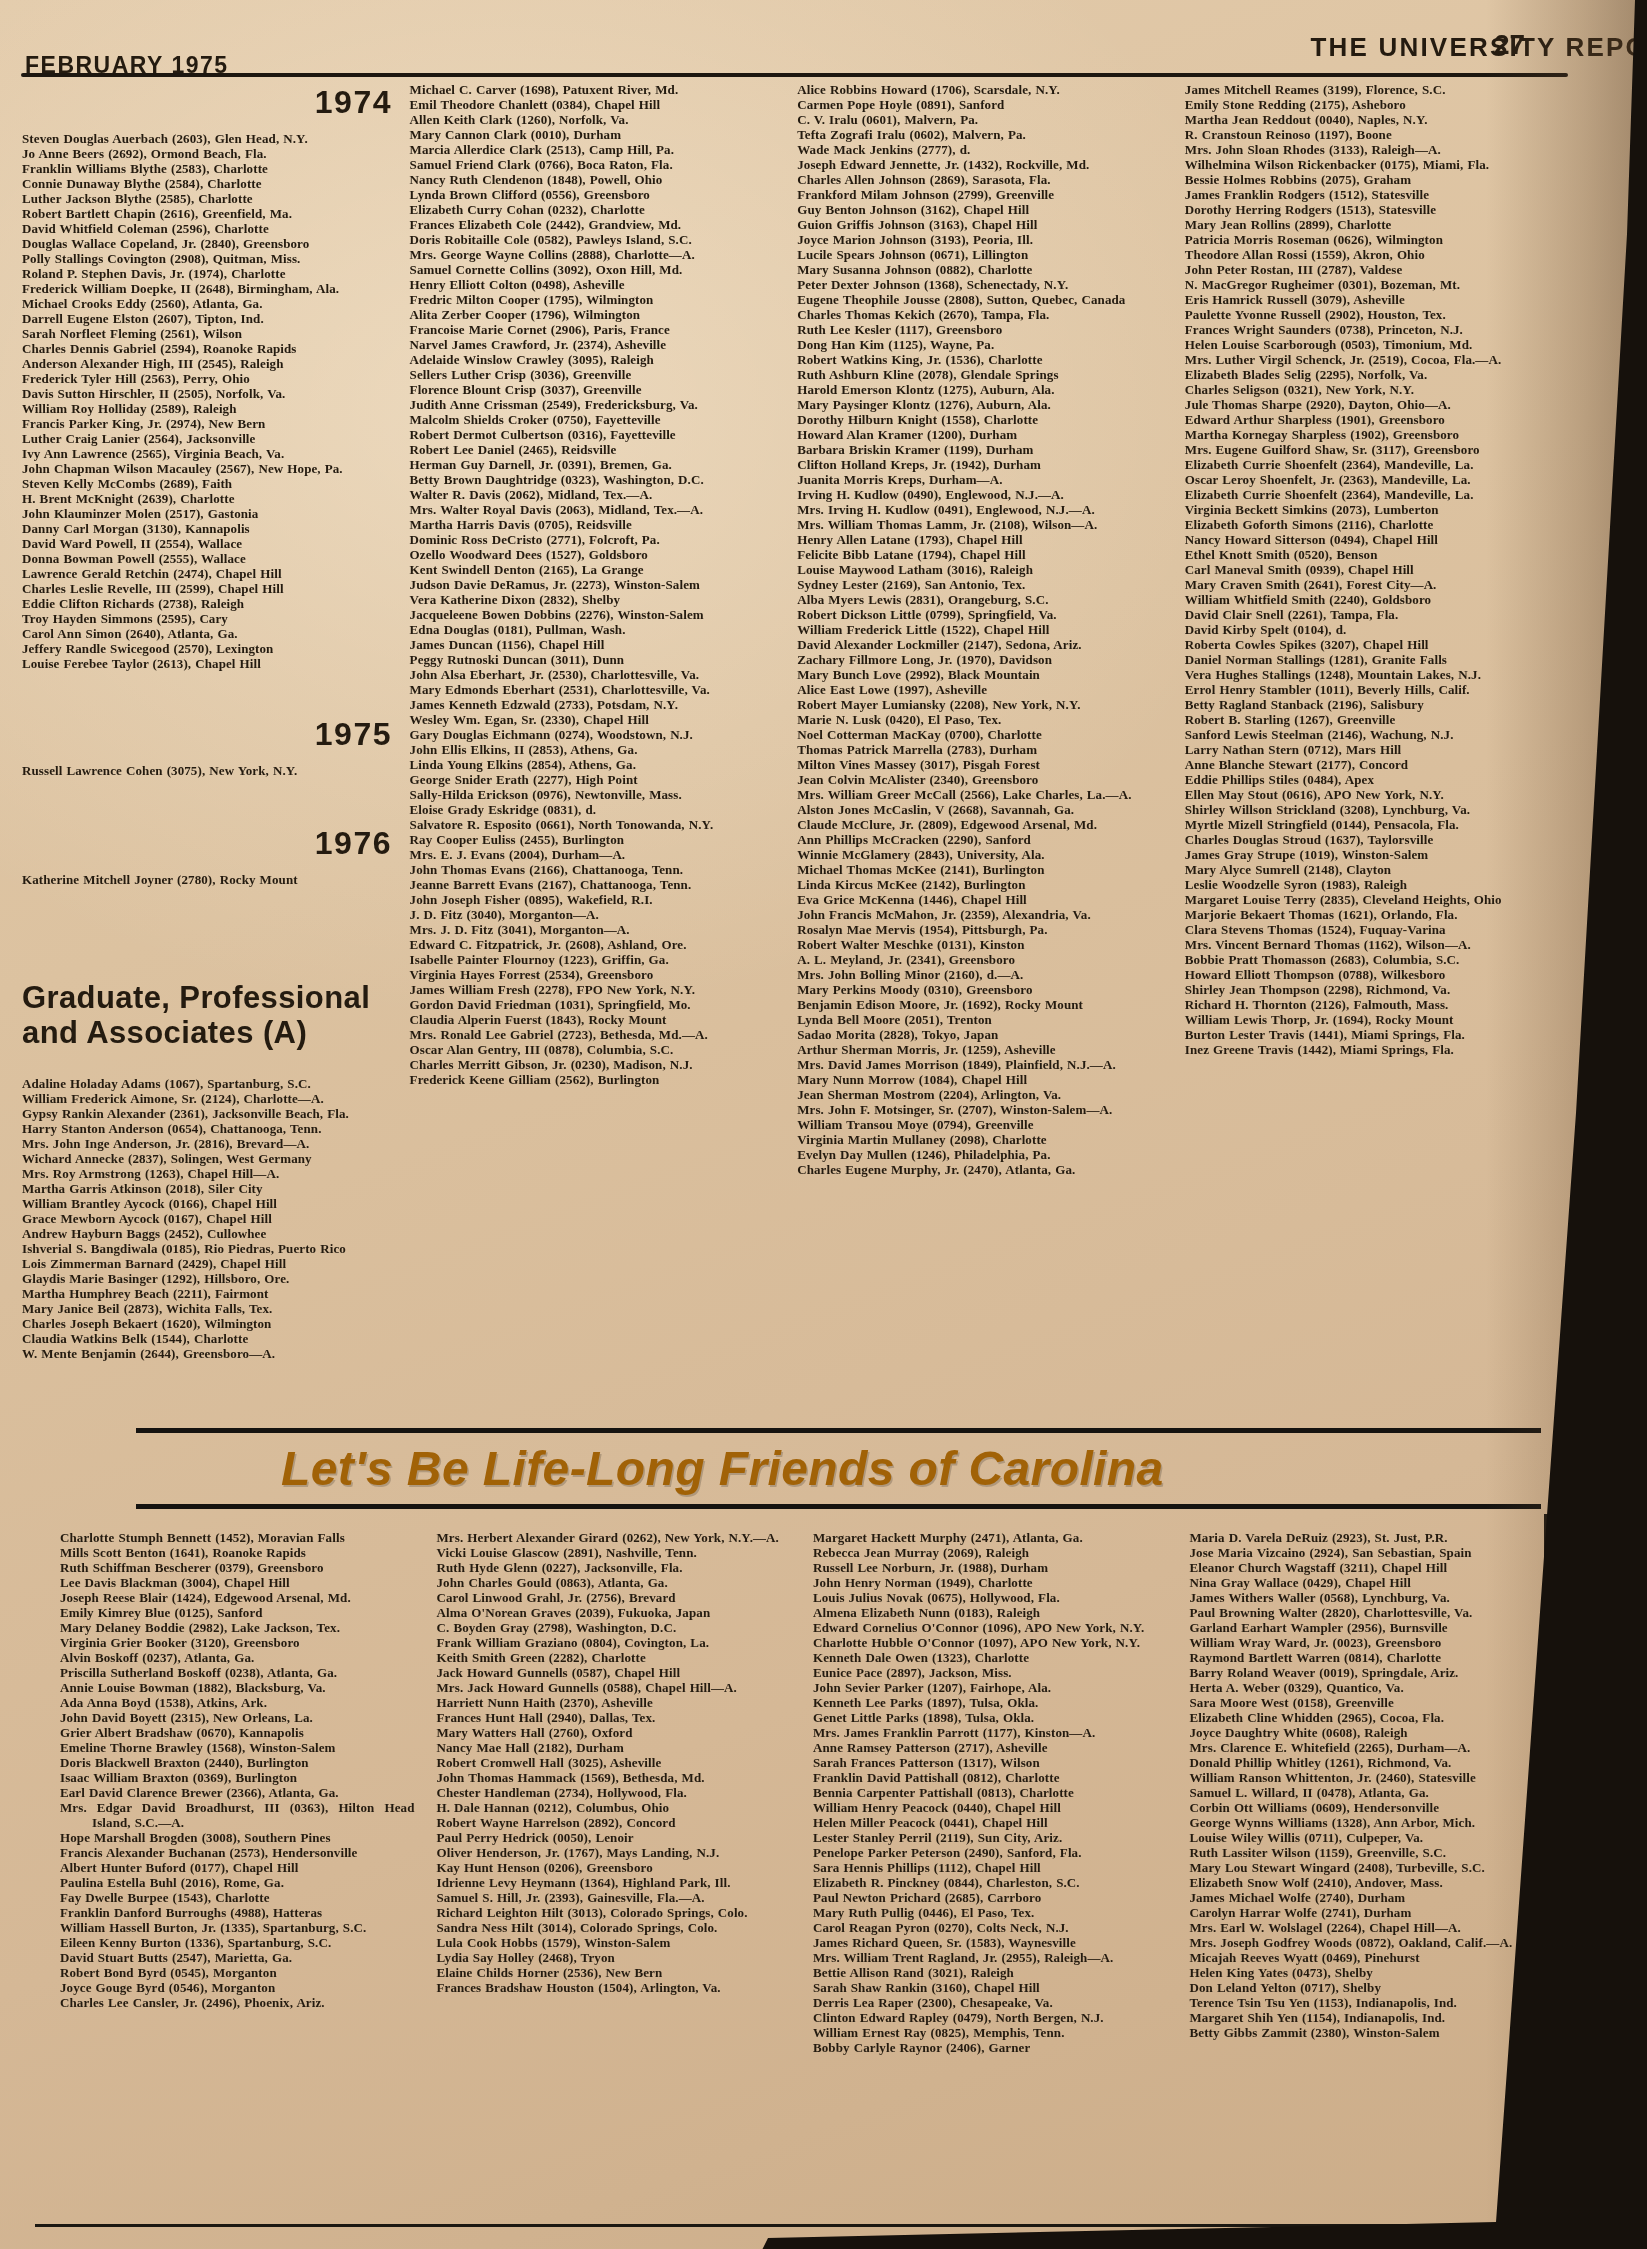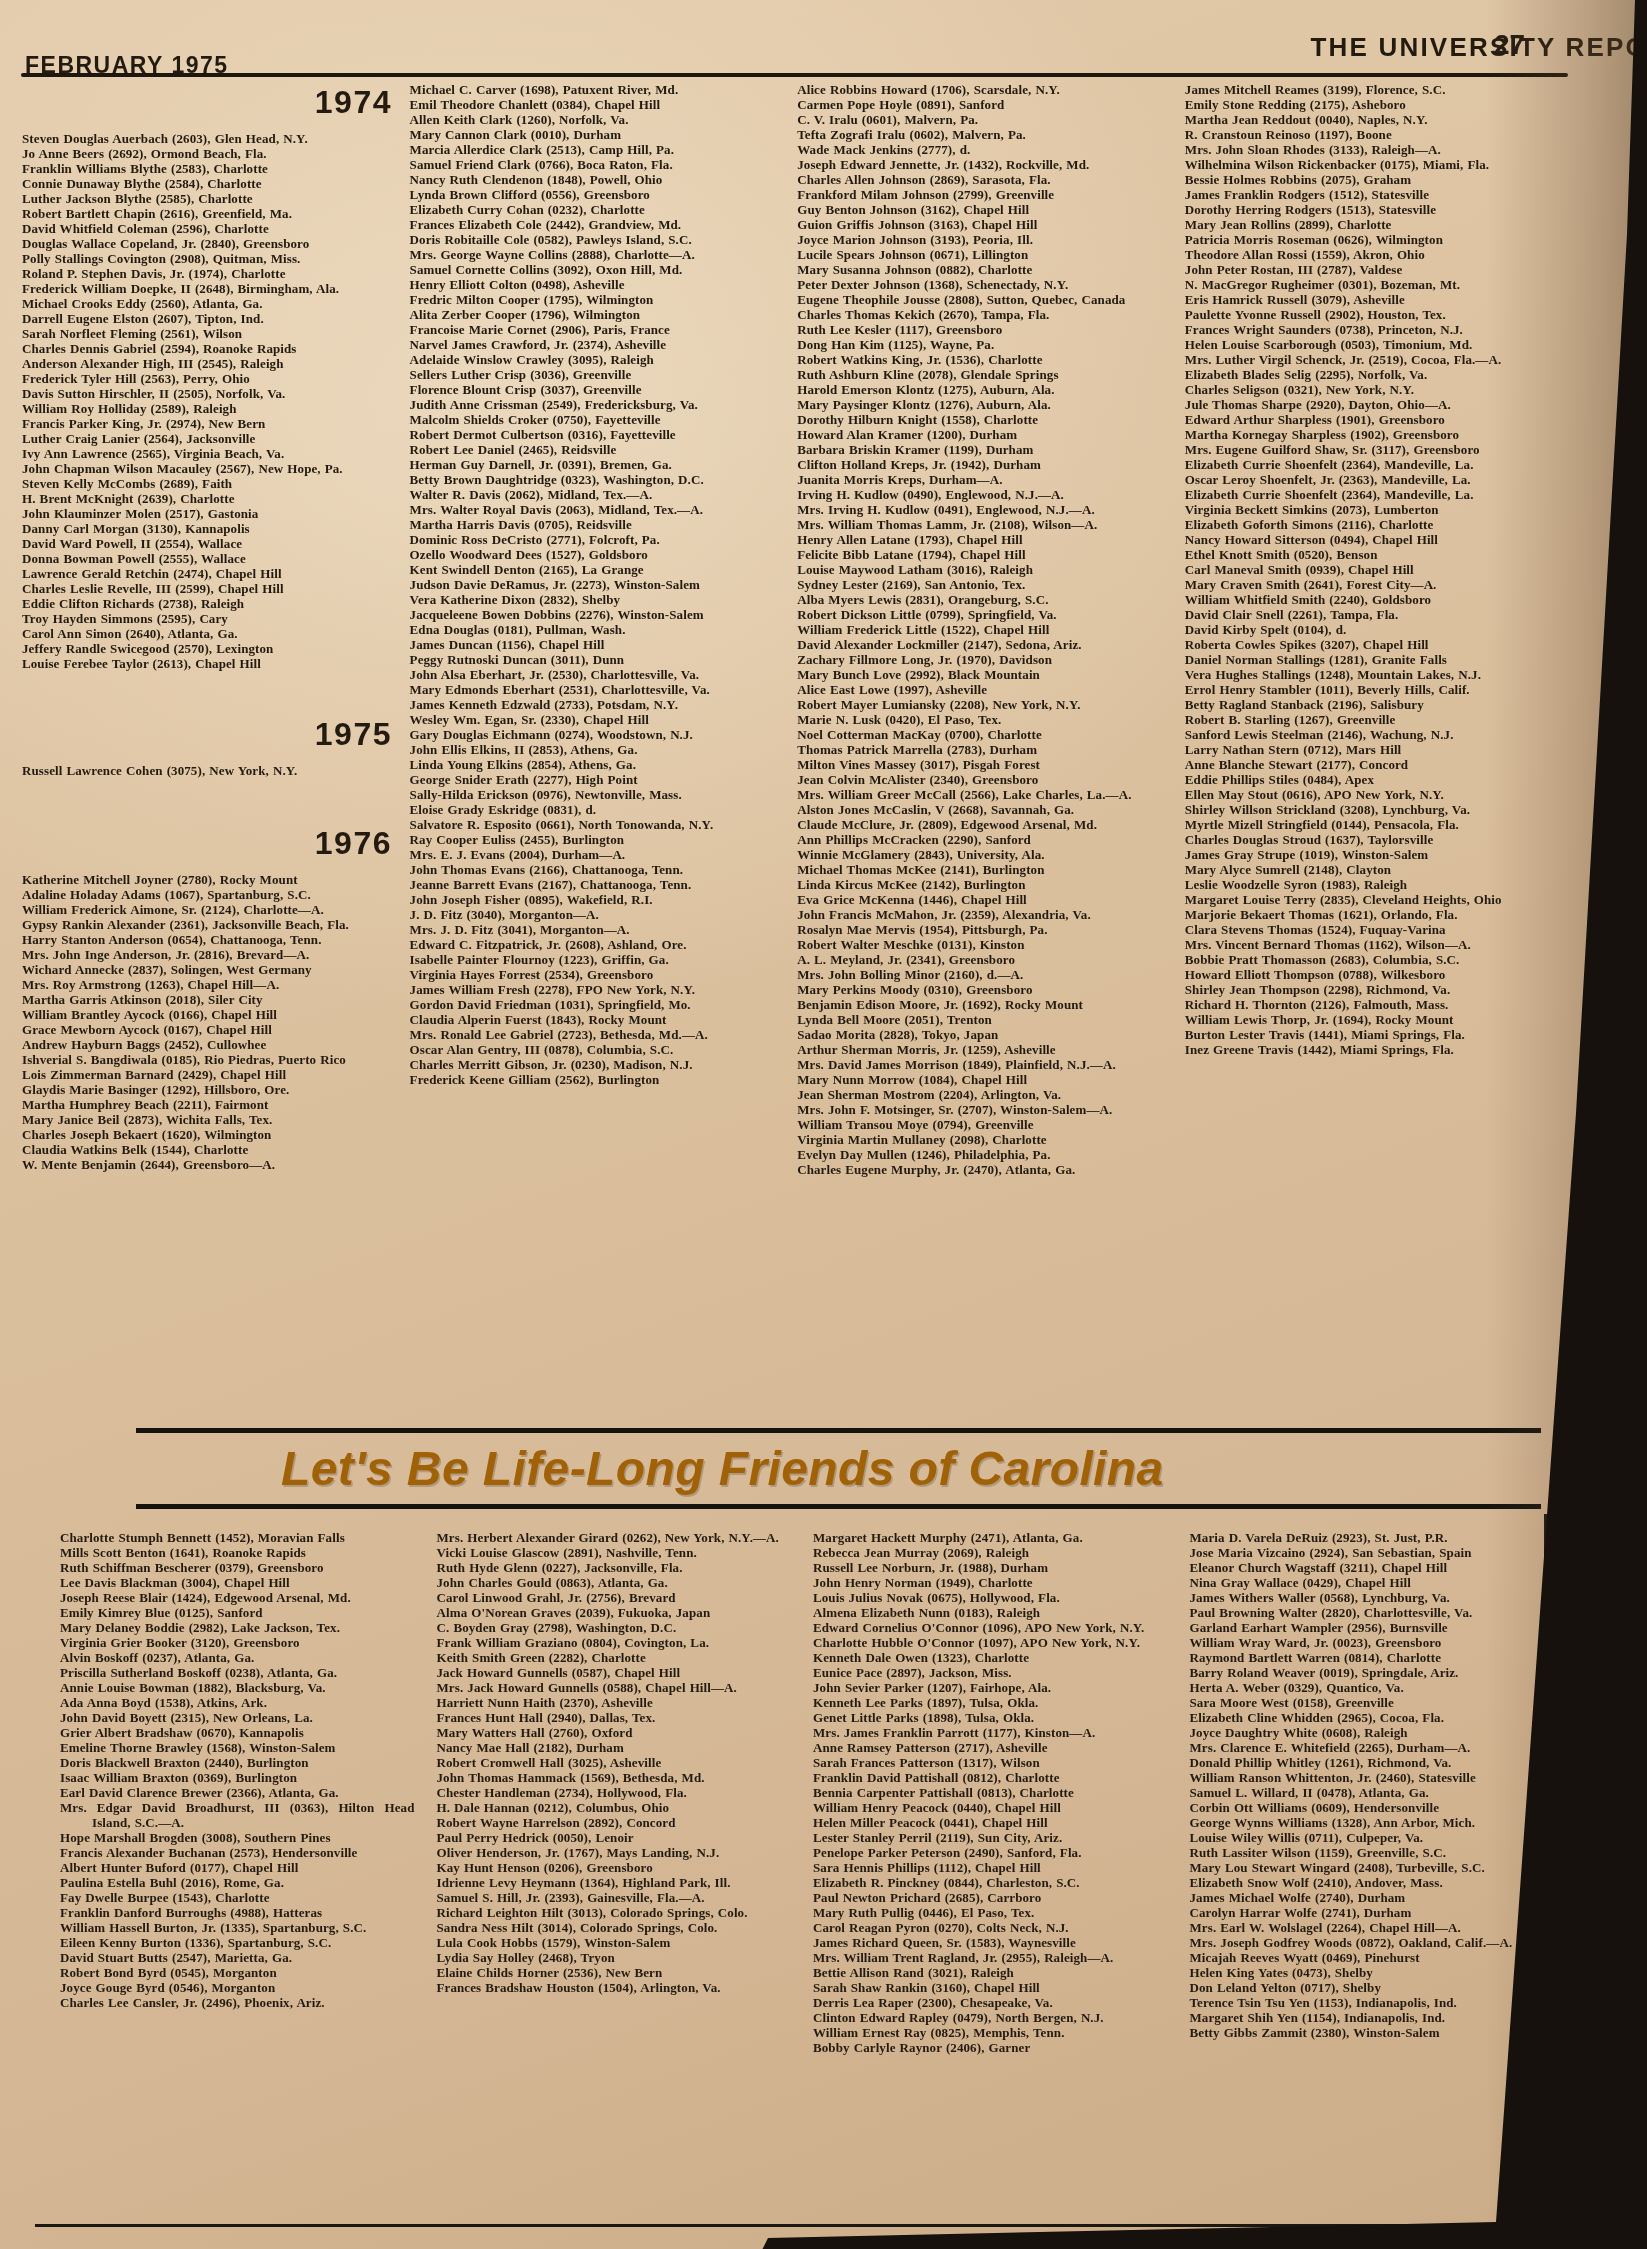--- a/index.html
+++ b/index.html
@@ -115,20 +115,21 @@
         <div class="entry">Louise Ferebee Taylor (2613), Chapel Hill</div>
       </div>
     <div class="yr-head mt1">1975</div>
     <div>
         <div class="entry">Russell Lawrence Cohen (3075), New York, N.Y.</div>
       </div>
     <div class="yr-head mt2">1976</div>
     <div>
         <div class="entry">Katherine Mitchell Joyner (2780), Rocky Mount</div>
       </div>
+    <div class="grad-head">Graduate, Professional and Associates (A)</div>
     <div>
         <div class="entry">Adaline Holaday Adams (1067), Spartanburg, S.C.</div>
         <div class="entry">William Frederick Aimone, Sr. (2124), Charlotte—A.</div>
         <div class="entry">Gypsy Rankin Alexander (2361), Jacksonville Beach, Fla.</div>
         <div class="entry">Harry Stanton Anderson (0654), Chattanooga, Tenn.</div>
         <div class="entry">Mrs. John Inge Anderson, Jr. (2816), Brevard—A.</div>
         <div class="entry">Wichard Annecke (2837), Solingen, West Germany</div>
         <div class="entry">Mrs. Roy Armstrong (1263), Chapel Hill—A.</div>
         <div class="entry">Martha Garris Atkinson (2018), Siler City</div>
         <div class="entry">William Brantley Aycock (0166), Chapel Hill</div>

